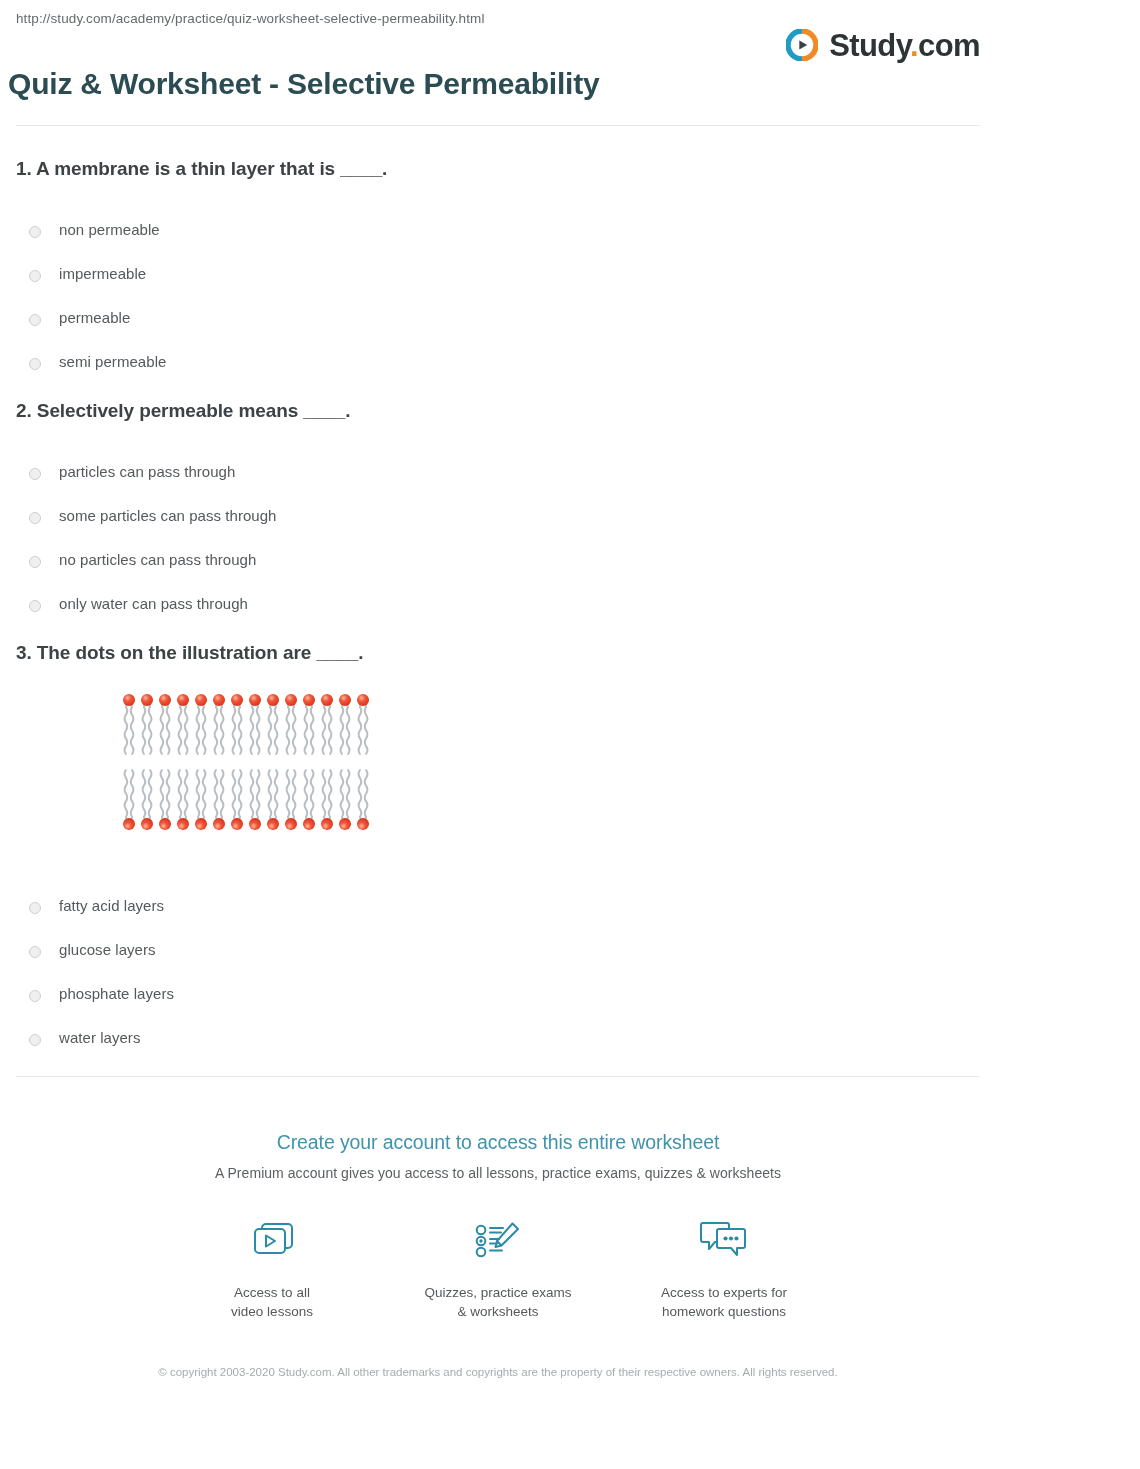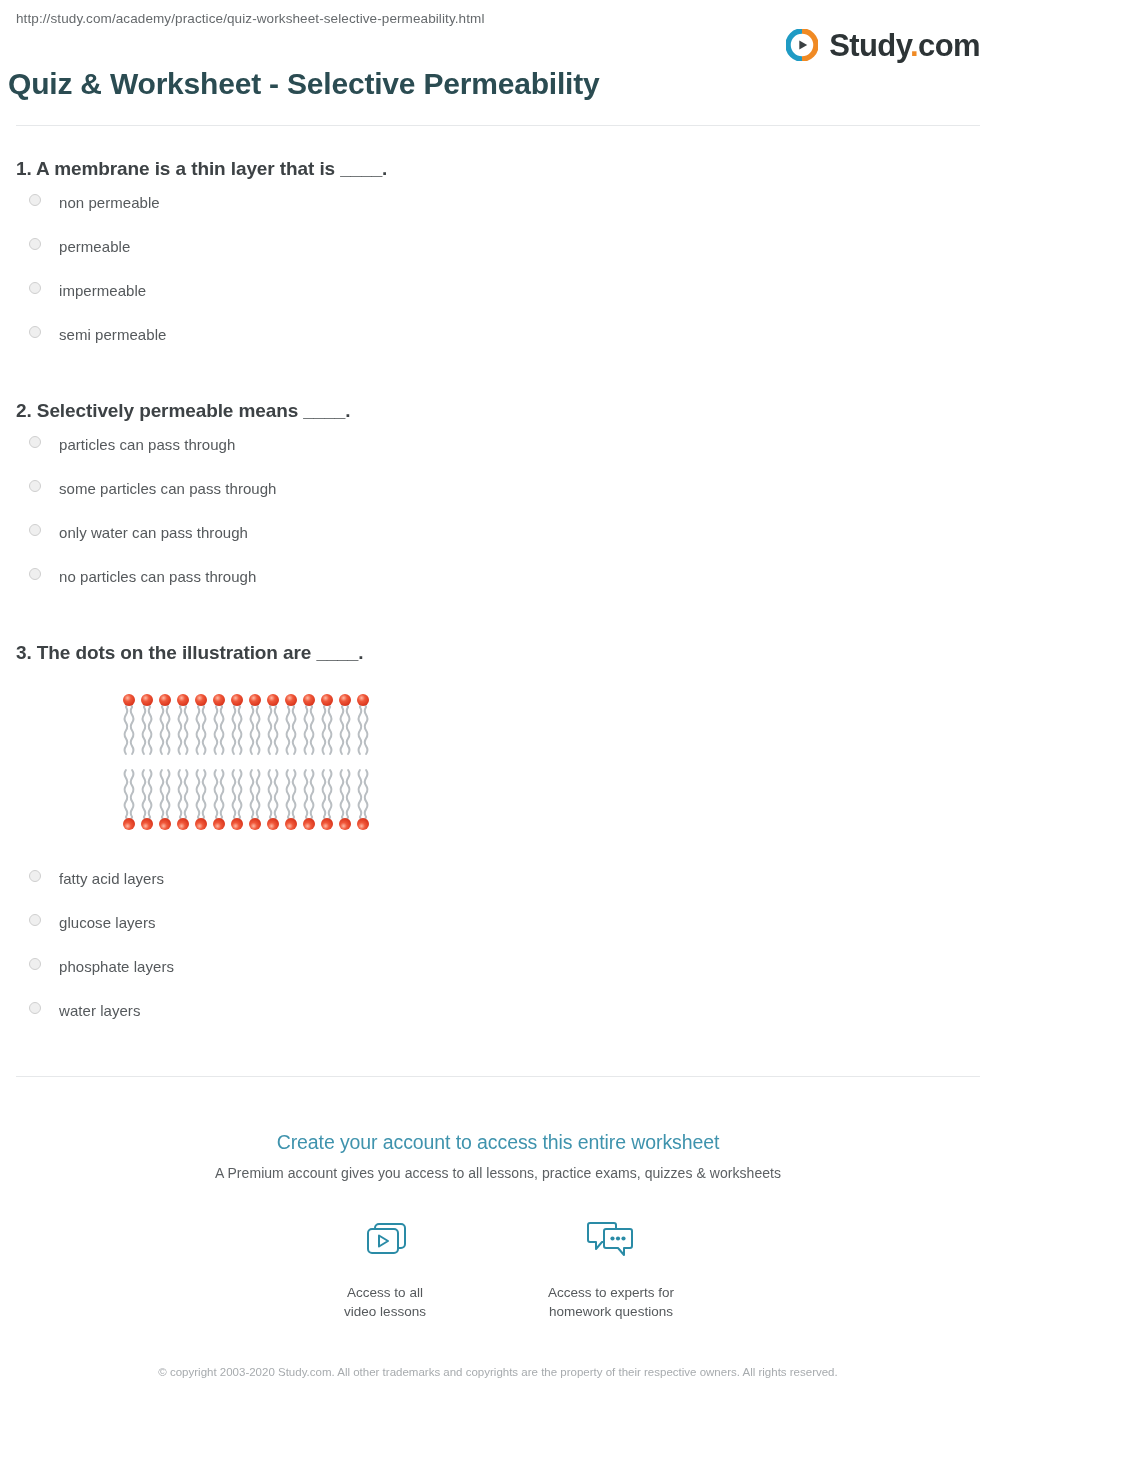--- a/index.html
+++ b/index.html
@@ -73,21 +73,21 @@
   .q-text {
     font-size: 19px;
     font-weight: 700;
     color: #3d4245;
     letter-spacing: -0.1px;
     margin: 0 0 14px 0;
   }
   .answers { margin: 0; padding: 0; list-style: none; }
   .answer {
     display: flex;
-    align-items: flex-start;
+    align-items: flex-end;
     height: 44px;
   }
   .radio {
     width: 12px; height: 12px;
     border-radius: 50%;
     border: 1px solid #cfcfcf;
     background: #efefef;
     margin-left: 13px;
     margin-right: 18px;
     flex: 0 0 auto;
@@ -179,25 +179,25 @@
 
     <div class="question">
       <p class="q-text">1. A membrane is a thin layer that is ____.</p>
       <ul class="answers">
         <li class="answer">
           <span class="radio"></span>
           <span class="answer-label">non permeable</span>
         </li>
         <li class="answer">
           <span class="radio"></span>
+          <span class="answer-label">impermeable</span>
+        </li>
+        <li class="answer">
+          <span class="radio"></span>
           <span class="answer-label">permeable</span>
-        </li>
-        <li class="answer">
-          <span class="radio"></span>
-          <span class="answer-label">impermeable</span>
         </li>
         <li class="answer">
           <span class="radio"></span>
           <span class="answer-label">semi permeable</span>
         </li>
       </ul>
     </div>
 
     <div class="question">
       <p class="q-text">2. Selectively permeable means ____.</p>
@@ -205,25 +205,25 @@
         <li class="answer">
           <span class="radio"></span>
           <span class="answer-label">particles can pass through</span>
         </li>
         <li class="answer">
           <span class="radio"></span>
           <span class="answer-label">some particles can pass through</span>
         </li>
         <li class="answer">
           <span class="radio"></span>
+          <span class="answer-label">no particles can pass through</span>
+        </li>
+        <li class="answer">
+          <span class="radio"></span>
           <span class="answer-label">only water can pass through</span>
-        </li>
-        <li class="answer">
-          <span class="radio"></span>
-          <span class="answer-label">no particles can pass through</span>
         </li>
       </ul>
     </div>
 
     <div class="question">
       <p class="q-text">3. The dots on the illustration are ____.</p>
 
       <div class="illustration">
         <svg id="bilayer" width="260" height="140" viewBox="0 0 260 140" aria-hidden="true">
           <defs>
@@ -413,20 +413,37 @@
           <svg width="54" height="48" viewBox="0 0 54 48" aria-hidden="true">
             <rect x="17" y="5" width="30" height="24" rx="4" fill="none" stroke="#2a8ba6" stroke-width="2"></rect>
             <rect x="10" y="10" width="30" height="24" rx="4" fill="#ffffff" stroke="#2a8ba6" stroke-width="2"></rect>
             <path d="M21 16.5 L30 22 L21 27.5 Z" fill="none" stroke="#2a8ba6" stroke-width="2" stroke-linejoin="round"></path>
           </svg>
         </div>
         <div class="feature-label">Access to all
 video lessons</div>
       </div>
 
+      <div class="feature">
+        <div class="feature-icon">
+          <svg width="54" height="48" viewBox="0 0 54 48" aria-hidden="true">
+            <circle cx="10" cy="11" r="4.3" fill="none" stroke="#2a8ba6" stroke-width="2"></circle>
+            <circle cx="10" cy="22" r="4.3" fill="none" stroke="#2a8ba6" stroke-width="2"></circle>
+            <circle cx="10" cy="22" r="1.7" fill="#2a8ba6"></circle>
+            <circle cx="10" cy="33" r="4.3" fill="none" stroke="#2a8ba6" stroke-width="2"></circle>
+            <path d="M19 9 H32 M19 13.5 H30" stroke="#2a8ba6" stroke-width="2" stroke-linecap="round"></path>
+            <path d="M19 20 H28 M19 24.5 H26" stroke="#2a8ba6" stroke-width="2" stroke-linecap="round"></path>
+            <path d="M19 31.5 H31" stroke="#2a8ba6" stroke-width="2" stroke-linecap="round"></path>
+            <path d="M41.5 4.5 L47 10 L30.5 26.5 L24.5 28 L26 22 Z" fill="none" stroke="#2a8ba6" stroke-width="2" stroke-linejoin="round"></path>
+            <path d="M26 22 L30.5 26.5" stroke="#2a8ba6" stroke-width="2"></path>
+          </svg>
+        </div>
+        <div class="feature-label">Quizzes, practice exams
+&amp; worksheets</div>
+      </div>
 
       <div class="feature">
         <div class="feature-icon">
           <svg width="58" height="48" viewBox="0 0 58 48" aria-hidden="true">
             <path d="M8 4 H32 A2 2 0 0 1 34 6 V21 A2 2 0 0 1 32 23 H20 L14 30 V23 H8 A2 2 0 0 1 6 21 V6 A2 2 0 0 1 8 4 Z" fill="#ffffff" stroke="#2a8ba6" stroke-width="2" stroke-linejoin="round"></path>
             <path d="M24 10 H48 A2 2 0 0 1 50 12 V27 A2 2 0 0 1 48 29 H42 V36 L36 29 H24 A2 2 0 0 1 22 27 V12 A2 2 0 0 1 24 10 Z" fill="#ffffff" stroke="#2a8ba6" stroke-width="2" stroke-linejoin="round"></path>
             <circle cx="30.5" cy="19.5" r="2.1" fill="#2a8ba6"></circle>
             <circle cx="36" cy="19.5" r="2.1" fill="#2a8ba6"></circle>
             <circle cx="41.5" cy="19.5" r="2.1" fill="#2a8ba6"></circle>
           </svg>

